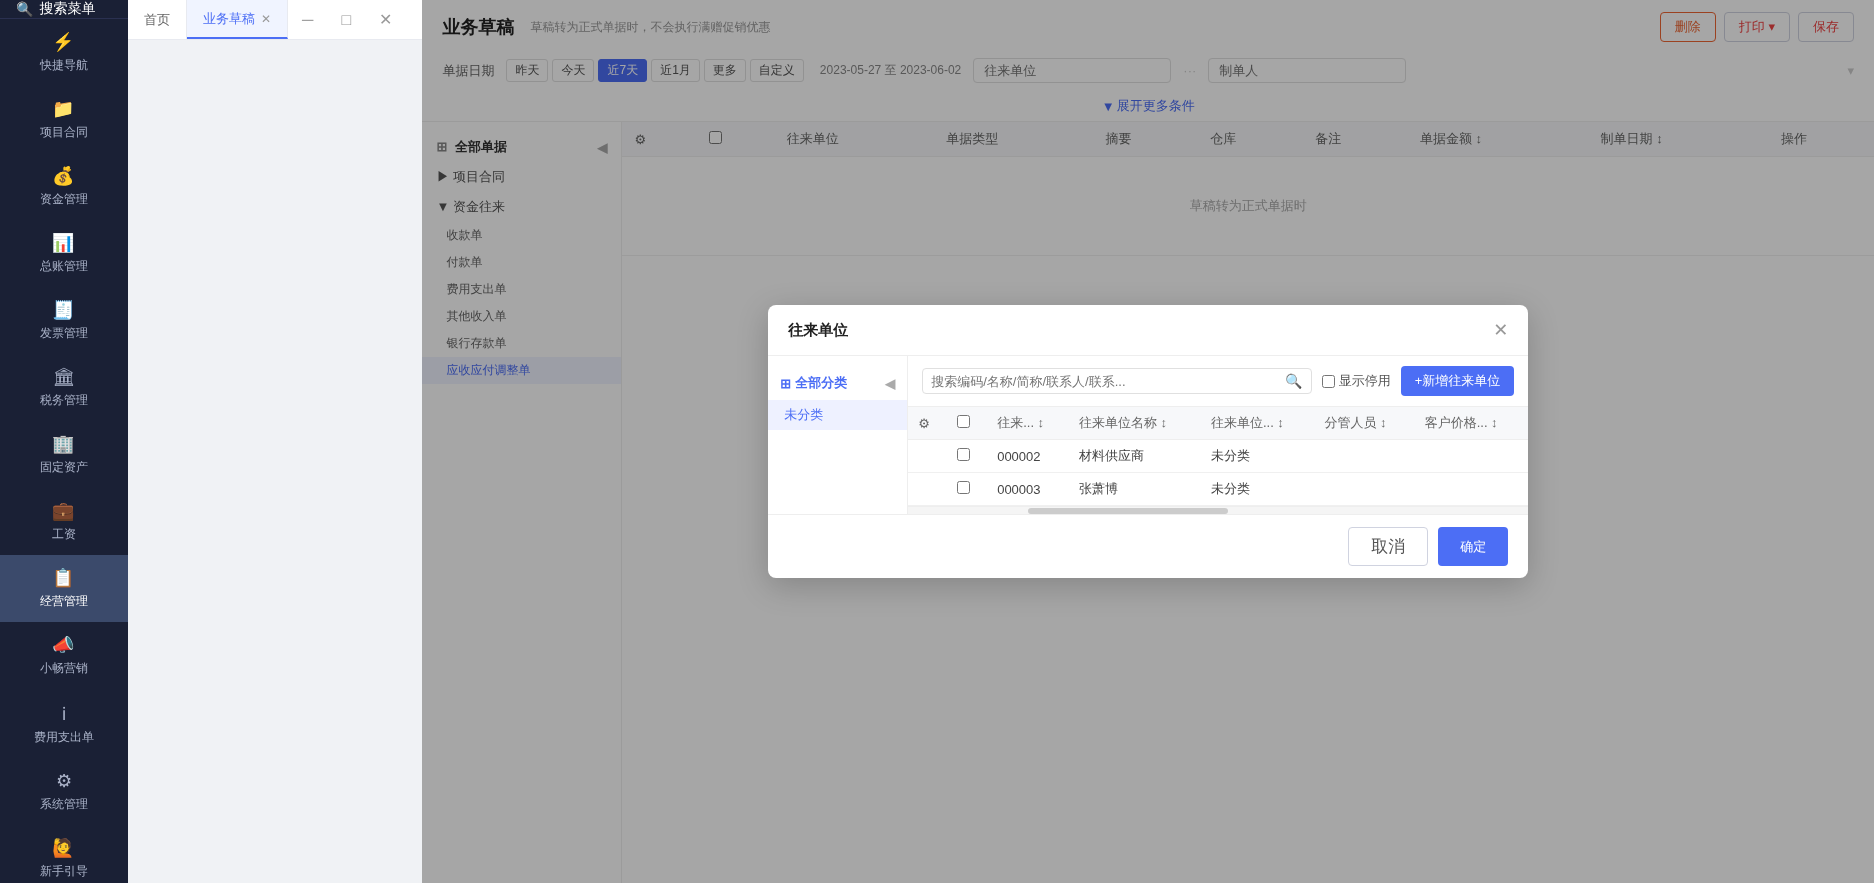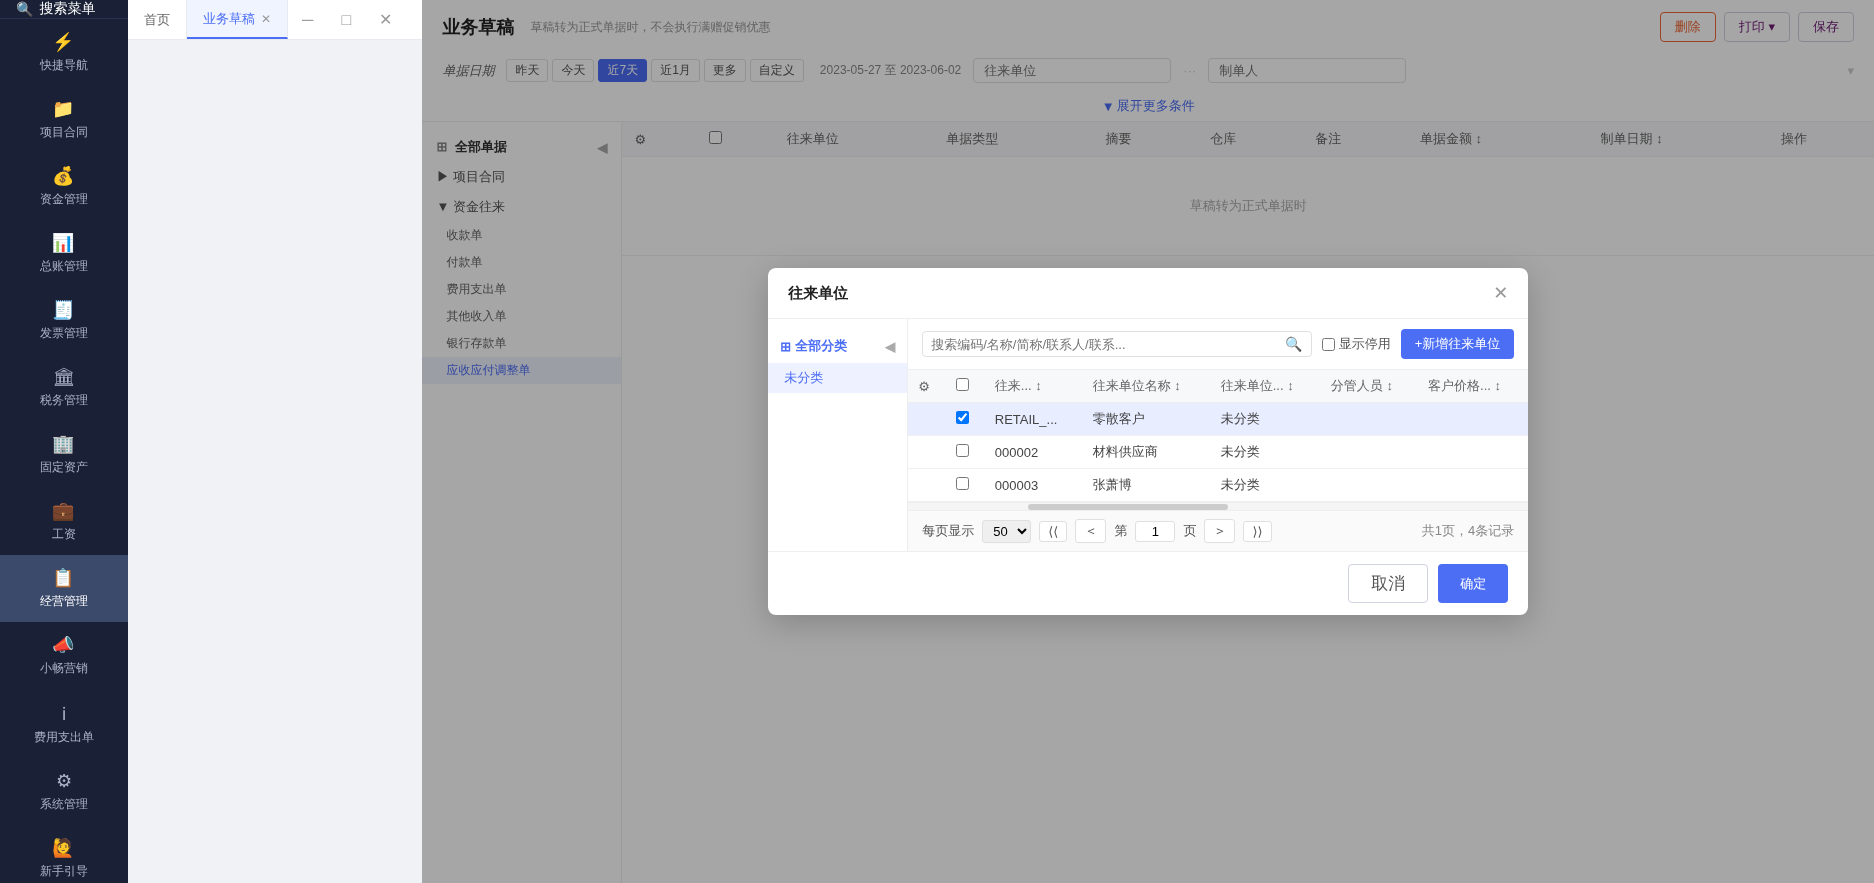--- a/index.html
+++ b/index.html
@@ -93,32 +93,32 @@
       margin-bottom: 8px;
     }
     .page-title { font-size: 18px; font-weight: 600; color: #222; }
     .page-subtitle { font-size: 12px; color: #999; }
     .header-actions {
       display: flex;
       align-items: center;
       gap: 8px;
       margin-left: auto;
     }
-    .btn { padding: 5px 14px; border-radius: 4px; border: 1px solid #d0d3e0; font-size: 13px; cursor: pointer; background: #fff; color: #701a75; }
+    .btn { padding: 5px 14px; border-radius: 4px; border: 1px solid #d0d3e0; font-size: 13px; cursor: pointer; background: #fff; color: #ef4444; }
     .btn-danger { color: #e63; border-color: #e63; }
 
     
     .filter-row {
       display: flex;
       align-items: center;
       gap: 12px;
       padding: 8px 0;
       font-size: 13px;
     }
-    .filter-label { color: #666; font-style: italic; }
+    .filter-label { color: #666; }
     .filter-date-btns { display: flex; gap: 4px; }
     .filter-date-btn { padding: 2px 8px; border-radius: 3px; border: 1px solid #e0e0e0; font-size: 12px; cursor: pointer; background: #fff; color: #555; }
     .filter-date-btn.active { background: #4c6ef5; color: #fff; border-color: #4c6ef5; }
     .filter-date-range { font-size: 12px; color: #888; margin-left: 4px; }
     .filter-input { border: 1px solid #e0e0e0; border-radius: 4px; padding: 4px 10px; font-size: 13px; color: #555; min-width: 160px; }
     .expand-btn { color: #4c6ef5; font-size: 13px; cursor: pointer; display: flex; align-items: center; gap: 2px; }
 
     
     .content-area {
       display: flex;
@@ -468,29 +468,20 @@
                     <th><input type="checkbox" style=""></th>
                     <th>往来... ↕</th>
                     <th>往来单位名称 ↕</th>
                     <th>往来单位... ↕</th>
                     <th>分管人员 ↕</th>
                     <th>客户价格... ↕</th>
                   </tr>
                 </thead>
                 <tbody id="modal-table-body">
 
-                <tr class="selected">
-      <td></td>
-      <td><input type="checkbox" checked="" style=""></td>
-      <td>RETAIL_...</td>
-      <td>零散客户</td>
-      <td>未分类</td>
-      <td></td>
-      <td></td>
-    </tr>
                     <tr>
       <td></td>
       <td><input type="checkbox" style=""></td>
       <td>000002</td>
       <td>材料供应商</td>
       <td>未分类</td>
       <td></td>
       <td></td>
     </tr>
                     <tr>
@@ -503,34 +494,20 @@
       <td></td>
     </tr>
                   </tbody>
               </table>
             </div>
 
             <div style="height:8px; background:#f5f5f5; border-top:1px solid #eee; position:relative;">
               <div style="width:200px; height:6px; background:#ccc; border-radius:3px; position:absolute; left:120px; top:1px;"></div>
             </div>
 
-            <div class="modal-footer-bar">
-              <span>每页显示</span>
-              <select style="border:1px solid #e0e0e0; border-radius:3px; padding:2px 6px; font-size:13px;">
-                <option>50</option>
-              </select>
-              <button class="page-btn">⟨⟨</button>
-              <button class="page-btn">＜</button>
-              <span>第</span>
-              <input class="page-num-input" value="1" style="">
-              <span>页</span>
-              <button class="page-btn">＞</button>
-              <button class="page-btn">⟩⟩</button>
-              <span class="pagination-info">共1页，4条记录</span>
-            </div>
           </div>
         </div>
 
         <div class="modal-actions">
           <button class="btn-cancel">取消</button>
           <button class="btn-confirm">确定</button>
         </div>
       </div>
     </div>
 

